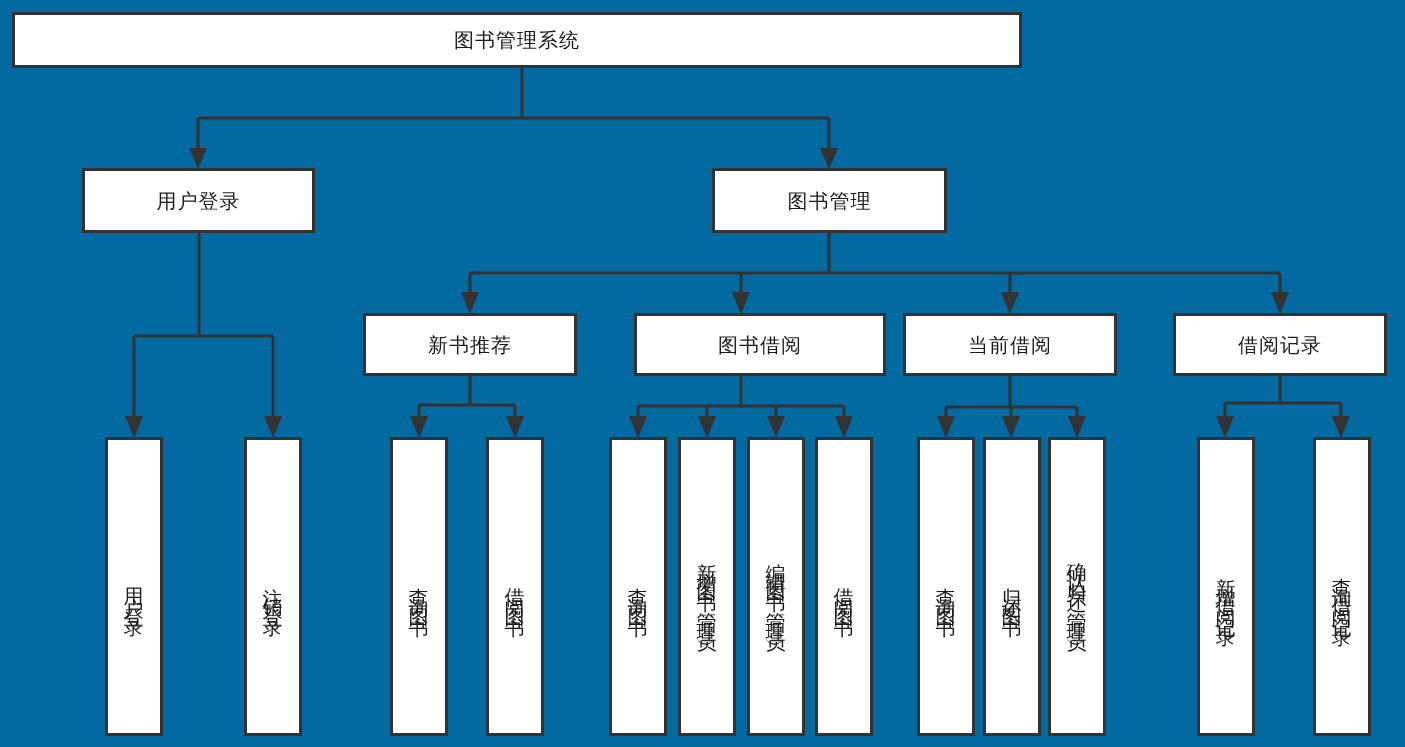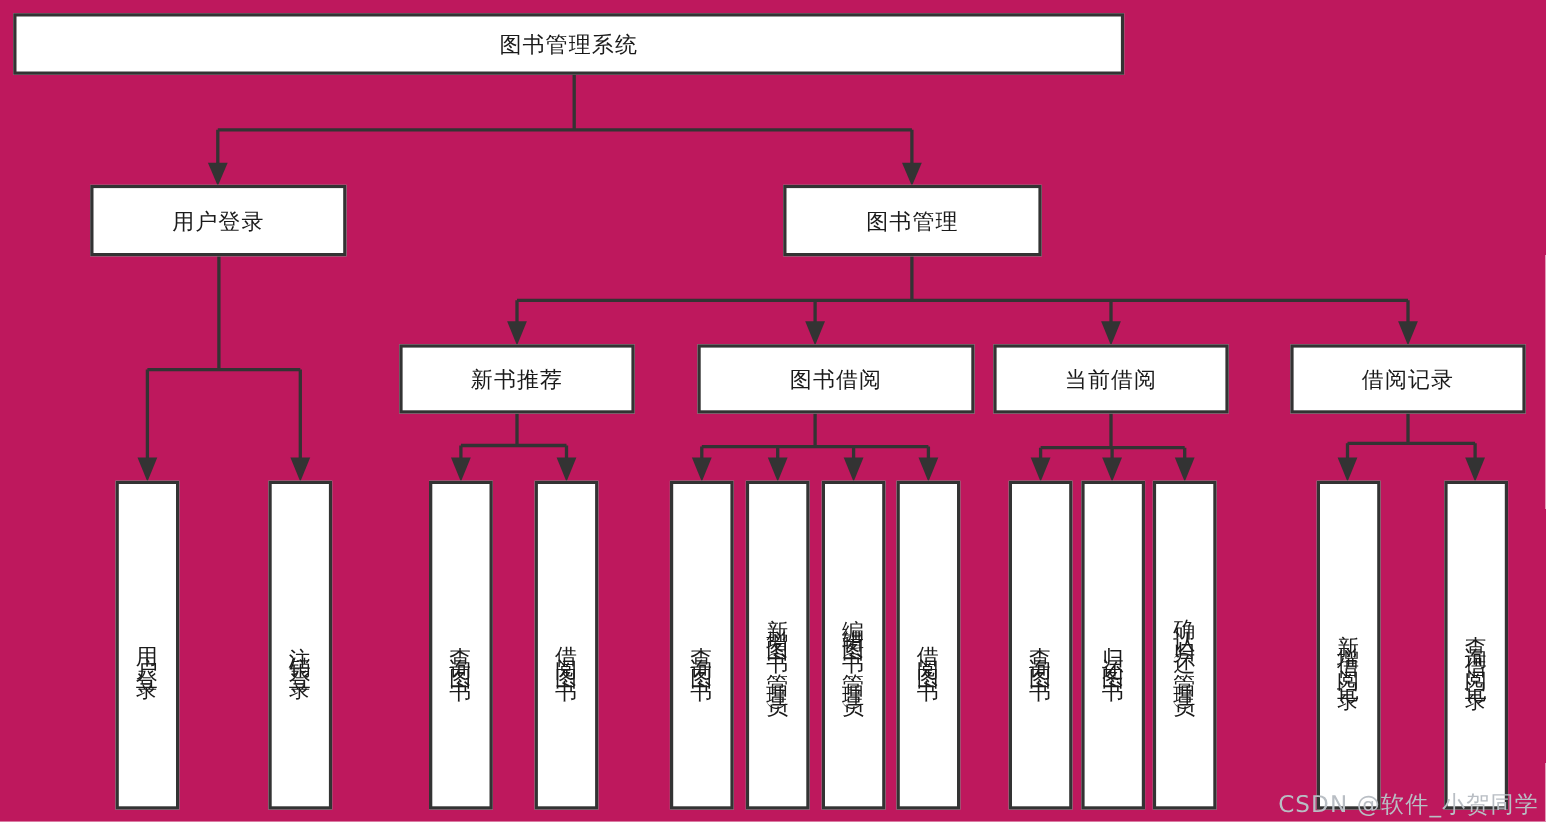--- a/index.html
+++ b/index.html
@@ -5,21 +5,21 @@
   html, body {
     margin: 0;
     padding: 0;
     background: #ffffff;
     font-family: "DejaVu Sans", sans-serif;
   }
   .canvas {
     position: relative;
     width: 1405px;
     height: 747px;
-    background: #be185d;
+    background: #0369a1;
     overflow: hidden;
   }
   .connectors {
     position: absolute;
     left: 0;
     top: 0;
     width: 1405px;
     height: 747px;
   }
   .node {
@@ -161,15 +161,14 @@
     <span>确认归还（管理员）</span>
   </div>
 
   <div class="node leaf" style="left:1197px; top:437px; width:58px; height:299px;">
     <span>新增借阅记录</span>
   </div>
   <div class="node leaf" style="left:1313px; top:437px; width:58px; height:299px;">
     <span>查询借阅记录</span>
   </div>
 
-  <div class="watermark">CSDN @软件_小贺同学</div>
 
 </div>
 
 </body></html>

